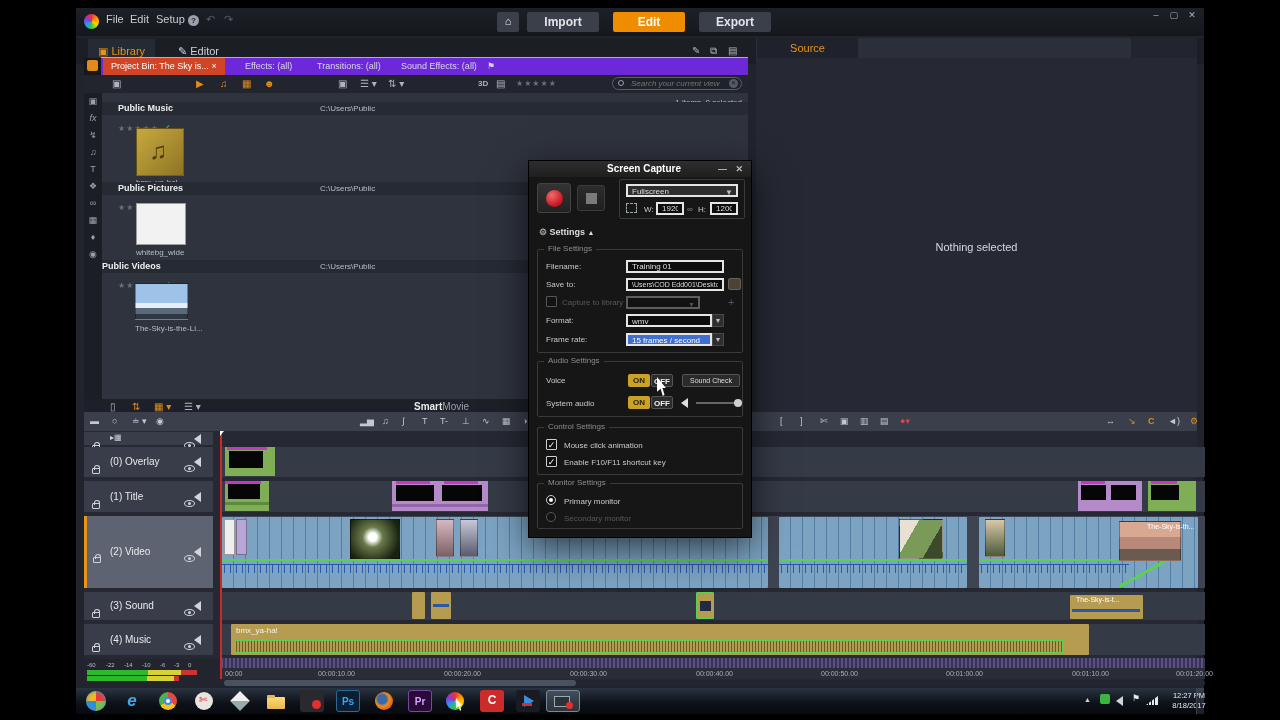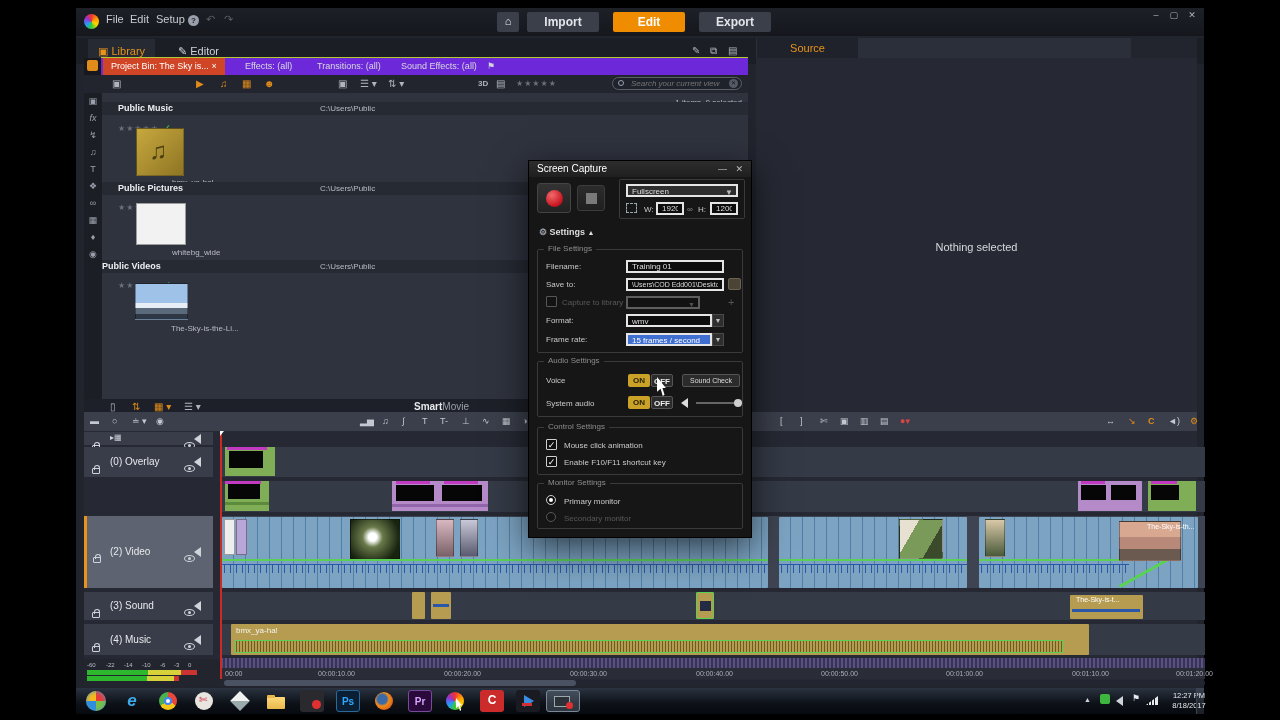--- a/index.html
+++ b/index.html
@@ -21,21 +21,21 @@
   .libtoolbar{position:absolute;left:8px;top:68px;width:664px;height:17px;background:#22252e;}
   .ico{color:#aeb3bc;font-size:10px;line-height:14px;}
   .ico.or{color:#e08b1a;}
   .leftstrip{position:absolute;left:8px;top:85px;width:18px;height:306px;background:#1b1e25;}
   .leftstrip span{display:block;text-align:center;color:#9aa0ab;font-size:9px;height:17px;line-height:17px;}
   .libbody{position:absolute;left:26px;top:85px;width:646px;height:306px;background:#2f333e;overflow:hidden;}
   .sechead{position:absolute;left:0;width:646px;height:13px;background:#262a33;color:#eceef1;font-size:9px;font-weight:bold;line-height:13px;}
   .secpath{position:absolute;left:218px;color:#b9bdc5;font-size:8px;font-weight:normal;}
   .stars{color:#6a6f79;font-size:8px;letter-spacing:1px;}
   .chk{color:#3fae4a;font-size:9px;font-weight:bold;}
-  .itemlabel{color:#b9bcc4;font-size:8px;margin-left:36px;}
+  .itemlabel{color:#b9bcc4;font-size:8px;}
   .libfooter{position:absolute;left:8px;top:391px;width:664px;height:17px;background:#1d2028;color:#aeb3bc;}
   .preview{position:absolute;left:680px;top:30px;width:441px;height:378px;background:#262933;}
   .ptab{position:absolute;top:0;height:20px;font-size:11px;line-height:20px;text-align:center;}
   .nothing{color:#d7d9dd;font-size:11px;}
   .tltoolbar{position:absolute;left:8px;top:404px;width:1113px;height:19px;background:#3a3f4b;}
   .tlico{color:#c3c7cf;font-size:9px;line-height:18px;}
   .tlico.or{color:#e08b1a;}
   .trackhead{position:absolute;left:8px;width:129px;background:#383d49;color:#e8e9ec;}
   .trackhead.sel{background:#5d6370;border-left:3px solid #e8941a;}
   .tname{font-size:10px;}
@@ -49,21 +49,21 @@
   .vgreen{position:absolute;height:2px;background:#58d154;}
   .vwave{position:absolute;height:9px;background:repeating-linear-gradient(90deg,rgba(0,0,0,0) 0 2px,#2b57a8 2px 3px,rgba(0,0,0,0) 3px 6px);border-top:1px solid #2b57a8;}
   .gclip{position:absolute;background:#b59c50;border-radius:1px;}
   .thumb{position:absolute;border:1px solid rgba(0,0,0,.35);}
   .ruler-lab{position:absolute;color:#a9aeb8;font-size:7px;}
   .meter-num{position:absolute;color:#b9bdc5;font-size:6px;}
   .taskbar{position:absolute;left:76px;top:688px;width:1128px;height:26px;background:linear-gradient(#2a3340,#0d1118 60%,#070a0f);}
   .tbicon{position:absolute;top:2px;width:24px;height:22px;border-radius:3px;text-align:center;}
   .cursor{position:absolute;width:13px;height:19px;background:#fff;clip-path:polygon(0 0,0 78%,28% 62%,44% 100%,58% 93%,42% 58%,68% 58%);filter:drop-shadow(1px 1px 1px #000);z-index:60;}
   .dlg{position:absolute;left:528px;top:160px;width:224px;height:378px;background:#161616;border:1px solid #000;box-shadow:0 10px 34px rgba(0,0,0,.65);z-index:50;}
-  .dlgtitle{position:absolute;left:0;top:0;width:100%;height:16px;background:linear-gradient(#2d2d2d,#1f1f1f);color:#fff;font-size:10px;font-weight:normal;line-height:16px;padding-left:8px;}
+  .dlgtitle{position:absolute;left:0;top:0;width:100%;height:16px;background:linear-gradient(#2d2d2d,#1f1f1f);color:#fff;font-size:10px;font-weight:bold;line-height:16px;padding-left:8px;text-align:center;}
   .grp{position:absolute;left:8px;width:206px;border:1px solid #3a3a3a;border-radius:2px;}
   .grplab{position:absolute;left:6px;top:-6px;background:#161616;padding:0 4px;color:#8d8d8d;font-size:8px;}
   .flabel{position:absolute;color:#c9c9c9;font-size:8px;}
   .field{position:absolute;background:#0d0d0d;border:2px solid #e5e5e5;color:#ddd;font-size:8px;height:13px;line-height:11px;padding:0 4px;}
   .ddarrow{position:absolute;width:12px;height:13px;background:#2e2e2e;border:1px solid #4a4a4a;color:#bbb;font-size:7px;text-align:center;line-height:12px;}
   .togg{position:absolute;width:22px;height:13px;font-size:8px;font-weight:bold;text-align:center;line-height:13px;border-radius:2px;}
   .on{background:#c9a227;color:#2a2308;}
   .off{background:#2b2b2b;color:#eee;border:1px solid #555;}
   .cb{position:absolute;width:11px;height:11px;background:#101010;border:1px solid #cfcfcf;color:#fff;font-size:9px;line-height:10px;text-align:center;border-radius:1px;}
   .radio{position:absolute;width:10px;height:10px;border:1px solid #cfcfcf;border-radius:50%;background:#101010;}
@@ -219,20 +219,26 @@
       <span class="eyeicon a" style="left:88px;top:3px;"></span>
       <span class="spkicon a" style="left:110px;top:2px;"></span>
     </div>
 
     <div class="trackhead" style="top:16px;height:30px;left:0;width:129px;">
       <span class="lockicon a" style="left:8px;top:13px;"></span>
       <span class="tname a" style="left:26px;top:9px;">(0) Overlay</span>
       <span class="eyeicon a" style="left:88px;top:11px;"></span>
       <span class="spkicon a" style="left:110px;top:10px;"></span>
     </div>
+    <div class="trackhead" style="top:50px;height:31px;left:0;width:129px;">
+      <span class="lockicon a" style="left:8px;top:14px;"></span>
+      <span class="tname a" style="left:26px;top:10px;">(1) Title</span>
+      <span class="eyeicon a" style="left:88px;top:12px;"></span>
+      <span class="spkicon a" style="left:110px;top:11px;"></span>
+    </div>
     <div class="trackhead sel" style="top:85px;height:72px;left:0;width:129px;">
       <span class="lockicon a" style="left:6px;top:33px;"></span>
       <span class="tname a" style="left:23px;top:30px;">(2) Video</span>
       <span class="eyeicon a" style="left:85px;top:32px;"></span>
       <span class="spkicon a" style="left:107px;top:31px;"></span>
     </div>
     <div class="trackhead" style="top:161px;height:28px;left:0;width:129px;">
       <span class="lockicon a" style="left:8px;top:12px;"></span>
       <span class="tname a" style="left:26px;top:8px;">(3) Sound</span>
       <span class="eyeicon a" style="left:88px;top:10px;"></span>

